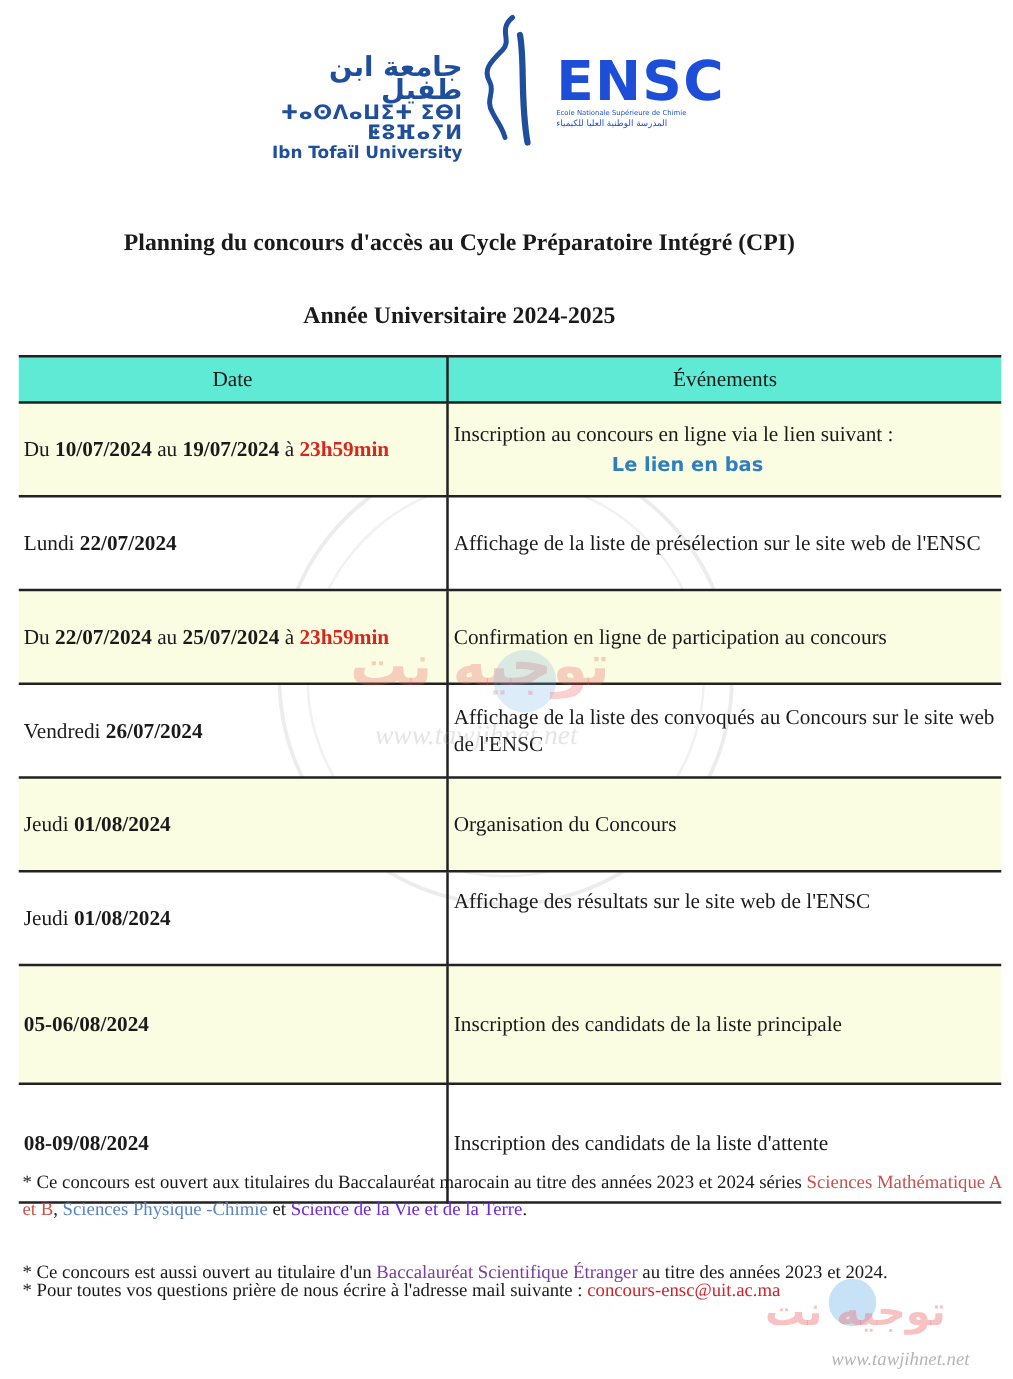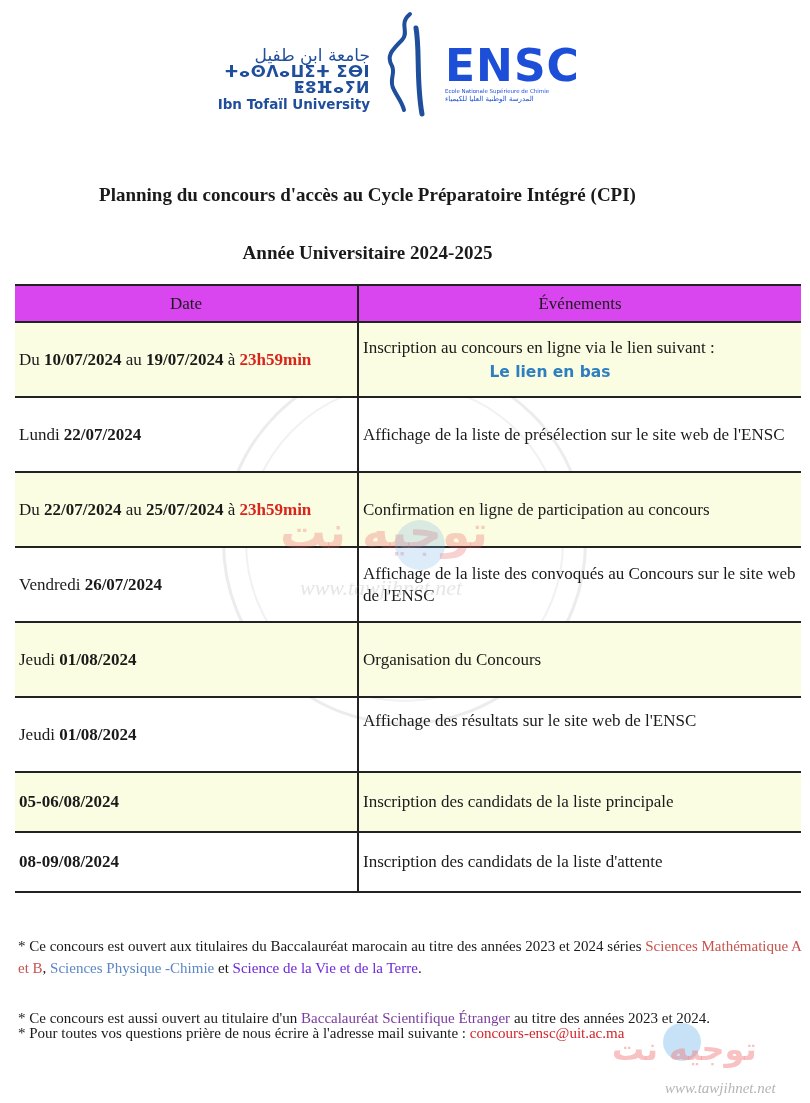--- a/index.html
+++ b/index.html
@@ -2,21 +2,21 @@
 <html><head>
 <meta charset="utf-8">
 <style>
   * { box-sizing: border-box; margin: 0; padding: 0; }
   html, body { width: 810px; height: 1103px; background: #ffffff; overflow: hidden; }
   body { position: relative; font-family: "Liberation Serif", "DejaVu Serif", serif; color: #1a1a1a; }
 
   
   .logo-area { position: absolute; left: 190px; top: 8px; width: 430px; height: 110px; }
   .uit-block { position: absolute; left: 5px; top: 38px; width: 175px; text-align: right; color: #1f4e9c; }
-  .uit-arabic { font-family: "DejaVu Sans", sans-serif; font-size: 17px; font-weight: normal; line-height: 18px; direction: rtl; }
+  .uit-arabic { font-family: "DejaVu Sans", sans-serif; font-size: 22px; font-weight: bold; line-height: 18px; direction: rtl; }
   .uit-tifinagh { font-family: "DejaVu Sans", sans-serif; font-size: 16px; font-weight: bold; line-height: 16px; letter-spacing: 0.5px; }
   .uit-latin { font-family: "DejaVu Sans", sans-serif; font-size: 13.5px; font-weight: bold; line-height: 17px; }
   .emblem { position: absolute; left: 190px; top: 2px; width: 52px; height: 108px; }
   .ensc-block { position: absolute; left: 255px; top: 37px; width: 170px; color: #1d4ed8; }
   .ensc-title { font-family: "DejaVu Sans", sans-serif; font-size: 44px; font-weight: bold; line-height: 42px; letter-spacing: 1px; }
   .ensc-sub { font-family: "DejaVu Sans", sans-serif; font-size: 5.5px; line-height: 8px; }
   .ensc-sub-ar { font-family: "DejaVu Sans", sans-serif; font-size: 7px; line-height: 9px; direction: rtl; text-align: left; }
 
   
   .title { position: absolute; left: 0; width: 735px; text-align: center; font-weight: bold; font-size: 19px; }
@@ -27,27 +27,27 @@
   .watermark { position: absolute; pointer-events: none; }
   .wm-circle { left: 222px; top: 360px; width: 365px; height: 365px; border-radius: 50%; border: 3px solid rgba(180,180,180,0.25); }
   .wm-circle2 { left: 245px; top: 383px; width: 319px; height: 319px; border-radius: 50%; border: 2px solid rgba(180,180,180,0.18); }
   .wm-arabic { left: 280px; top: 505px; font-family: "DejaVu Sans", sans-serif; font-size: 46px; font-weight: bold; color: rgba(235,90,90,0.28); direction: rtl; }
   .wm-dot { left: 395px; top: 520px; width: 50px; height: 50px; border-radius: 50%; background: rgba(120,180,230,0.25); }
   .wm-url { left: 300px; top: 575px; font-size: 22px; color: rgba(150,150,150,0.25); font-style: italic; }
 
   
   .schedule { position: absolute; left: 15px; top: 284px; width: 786px; border-collapse: collapse; table-layout: fixed; }
   .schedule th, .schedule td { border-top: 2.5px solid #222; border-bottom: 2.5px solid #222; font-size: 17px; vertical-align: middle; }
-  .schedule th { background: #d946ef; font-weight: normal; text-align: center; height: 37px; }
+  .schedule th { background: #5eead4; font-weight: normal; text-align: center; height: 37px; }
   .schedule td { padding: 0 4px; line-height: 22px; }
   .schedule .col-date { width: 343px; border-right: 2px solid #222; }
   .schedule tr.hl td { background: #fbfde2; }
   .schedule tr.r1 td { height: 75px; }
   .schedule tr.rn td { height: 75px; }
-  .schedule tr.rs td { height: 60px; }
+  .schedule tr.rs td { height: 95px; }
   .red { color: #d9261c; font-weight: bold; }
   b { font-weight: bold; }
   .link-text { display: block; text-align: center; color: #2e7fc0; font-family: "DejaVu Sans", sans-serif; font-weight: bold; font-size: 15.5px; margin-top: 2px; padding-right: 60px; cursor: pointer; }
 
   
   .notes { position: absolute; left: 18px; width: 785px; font-size: 15px; line-height: 22px; }
   .note1 { top: 935px; }
   .note2 { top: 1007px; }
   .note3 { top: 1022px; }
   .c-red { color: #c8534d; }

